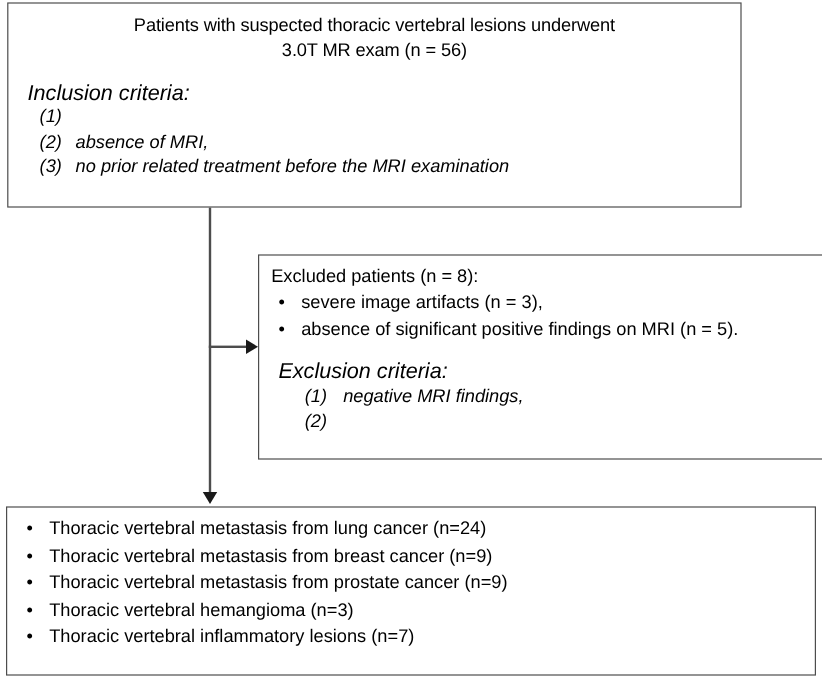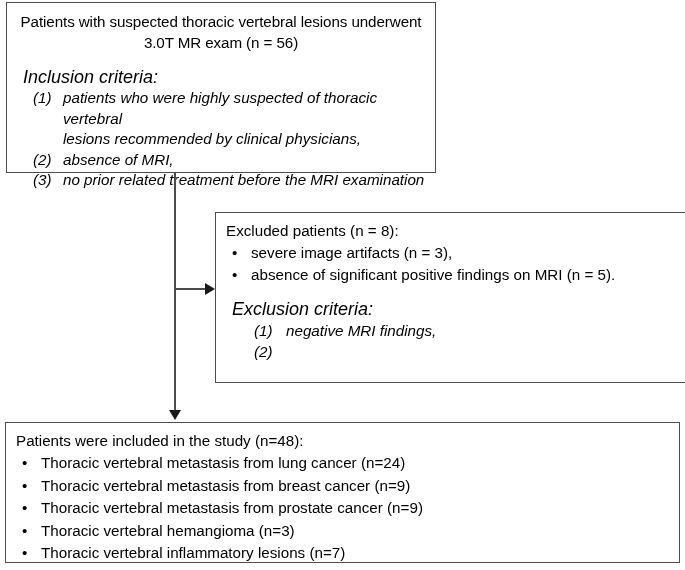--- a/index.html
+++ b/index.html
@@ -23,21 +23,21 @@
     position: absolute;
     box-sizing: border-box;
     border: 1px solid #4d4d4d;
     background: #ffffff;
   }
 
   
   #box-enrollment {
     left: 6px;
     top: 2px;
-    width: 430px;
+    width: 612px;
     height: 171px;
   }
   #box-enrollment .title-line {
     text-align: center;
     font-size: 15.2px;
     line-height: 21px;
     letter-spacing: -0.1px;
   }
   #box-enrollment .title-block {
     padding: 8px 10px 0 10px;
@@ -172,22 +172,21 @@
   <div class="box" id="box-enrollment">
     <div class="title-block">
       <div class="title-line">Patients with suspected thoracic vertebral lesions underwent</div>
       <div class="title-line">3.0T MR exam  (n = 56)</div>
     </div>
     <div class="criteria-head">Inclusion criteria:</div>
     <ul class="crit-list">
       <li class="crit-item">
         <span class="crit-num">(1)</span>
         <span class="crit-text">
-          <span>patients who were highly suspected of thoracic vertebral</span><br>
-          <span>lesions recommended by clinical physicians,</span>
+          <br>
         </span>
       </li>
       <li class="crit-item">
         <span class="crit-num">(2)</span>
         <span class="crit-text">absence of MRI,</span>
       </li>
       <li class="crit-item">
         <span class="crit-num">(3)</span>
         <span class="crit-text">no prior related treatment before the MRI examination</span>
       </li>
@@ -220,21 +219,20 @@
         </li>
         <li class="crit-item">
           <span class="crit-num">(2)</span>
         </li>
       </ul>
     </div>
   </div>
 
   <div class="box" id="box-included">
     <div class="inner">
-      <div class="plain-head">Patients were included in the study (n=48):</div>
       <ul class="bullet-list">
         <li class="bullet-item">
           <span class="bullet-dot">•</span>
           <span class="bullet-text">Thoracic vertebral metastasis from lung cancer (n=24)</span>
         </li>
         <li class="bullet-item">
           <span class="bullet-dot">•</span>
           <span class="bullet-text">Thoracic vertebral metastasis from breast cancer (n=9)</span>
         </li>
         <li class="bullet-item">

